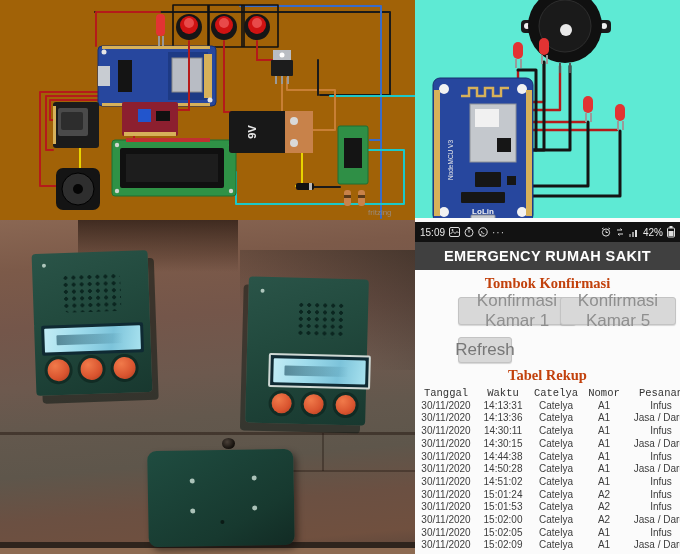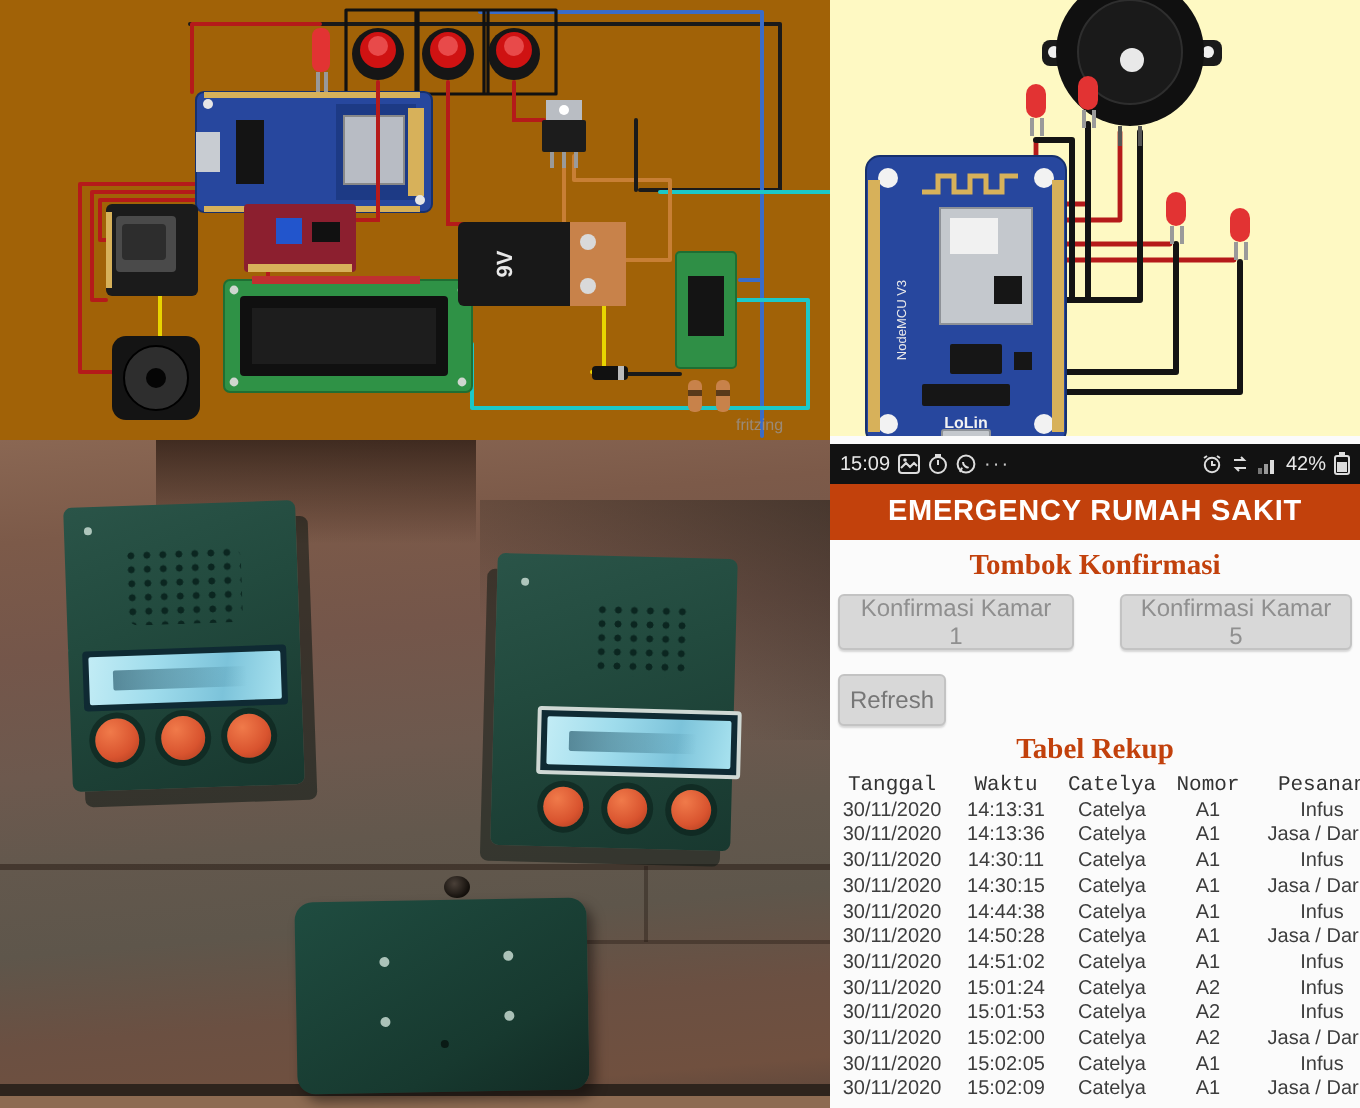--- a/index.html
+++ b/index.html
@@ -2,21 +2,21 @@
 <html><head>
 <meta charset="utf-8">
 <style>
   html,body{margin:0;padding:0;background:#e8e8e8;}
   .canvas{position:relative;width:680px;height:554px;background:#fff;overflow:hidden;
           font-family:"Liberation Sans",sans-serif;}
   .panel{position:absolute;overflow:hidden;}
   
   #circuit{left:0;top:0;width:415px;height:220px;background:#a16207;}
   
-  #wiring{left:415px;top:0;width:265px;height:222px;background:#fef9c3;}
+  #wiring{left:415px;top:0;width:265px;height:222px;background:#5eead4;}
   
   #photo{left:0;top:220px;width:415px;height:334px;
     background:linear-gradient(175deg,#8a6753 0%,#7c5a49 14%,#74564a 30%,#6d594e 46%,
                #63584d 58%,#5e564b 70%,#6b5042 82%,#70503f 93%,#5a453a 100%);}
   .shade{position:absolute;pointer-events:none;}
   .dev{position:absolute;background:linear-gradient(160deg,#2a5448 0%,#224a3e 40%,#18382f 100%);
        border-radius:4px;}
   .dev .screw-dot{position:absolute;width:4px;height:4px;border-radius:50%;background:#cfe3da;opacity:.8;}
   .grille{position:absolute;border-radius:6px;
     background-image:radial-gradient(circle at 3px 3px,#0b2620 1.6px,transparent 1.9px);
@@ -30,28 +30,28 @@
     border-radius:1px;}
   .btn-cap{position:absolute;border-radius:50%;
     background:radial-gradient(circle at 35% 30%,#f07a4a,#d9542f 60%,#a83a1e 100%);
     box-shadow:0 0 0 3px rgba(10,30,24,.55);}
   
   #app{left:415px;top:218px;width:265px;height:336px;background:#fbfbfb;}
   .statusbar{position:absolute;left:0;top:4px;width:100%;height:20px;background:#121212;
     display:flex;align-items:center;color:#e8e8e8;font-size:10px;padding:0 5px;box-sizing:border-box;gap:4px;}
   .statusbar .grow{flex:1;}
   .sb-ico{display:flex;align-items:center;}
-  .appheader{position:absolute;left:0;top:24px;width:100%;height:28px;background:#c2410c;
+  .appheader{position:absolute;left:0;top:24px;width:100%;height:28px;background:#404040;
     display:flex;align-items:center;justify-content:center;}
   .appheader .t{color:#fff;font-weight:bold;font-size:14.5px;letter-spacing:.4px;}
   .h-serif{font-family:"Liberation Serif",serif;font-weight:bold;font-size:14.5px;color:#c2410c;
     text-align:center;position:absolute;width:100%;}
   .gbtn{position:absolute;background:#d8d8d8;border:1px solid #c3c3c3;border-radius:3px;
-    color:#8f8f8f;font-size:12px;display:flex;align-items:center;justify-content:center;
-    box-shadow:0 1px 1px rgba(0,0,0,.15);cursor:pointer;box-sizing:border-box;}
+    color:#8f8f8f;font-size:17px;display:flex;align-items:center;justify-content:center;
+    box-shadow:0 1px 1px rgba(0,0,0,.15);cursor:pointer;box-sizing:border-box;margin-left:39px;}
   .rekap{position:absolute;left:0;top:169px;width:280px;}
   table{border-collapse:collapse;table-layout:fixed;width:282px;}
   th,td{font-size:10px;color:#3d3d3d;text-align:center;padding:0;white-space:nowrap;
         overflow:hidden;height:12.7px;line-height:12.7px;font-weight:normal;}
   th{font-size:10.5px;color:#333;font-family:Liberation Mono, monospace;}
   col.c1{width:62px}col.c2{width:52px}col.c3{width:54px}col.c4{width:42px}col.c5{width:72px}
   svg text{font-family:"Liberation Sans",sans-serif;}
 </style>
 </head>
 <body>

